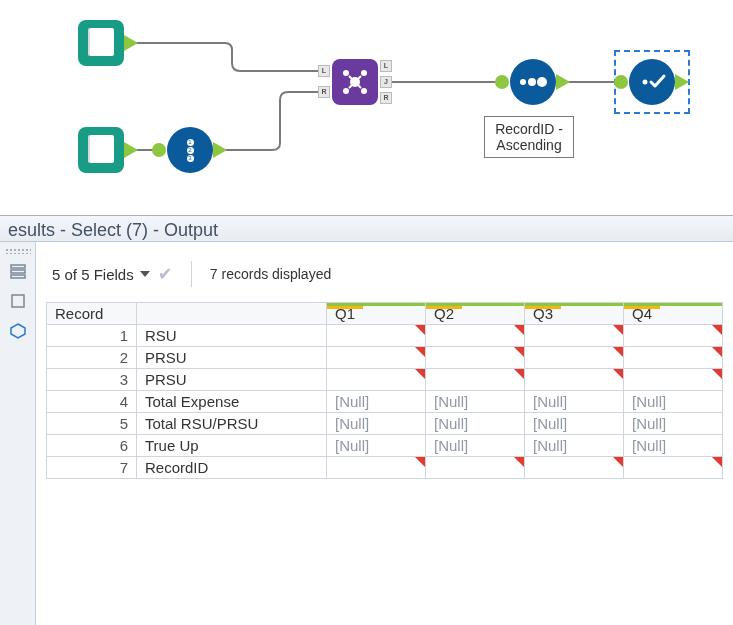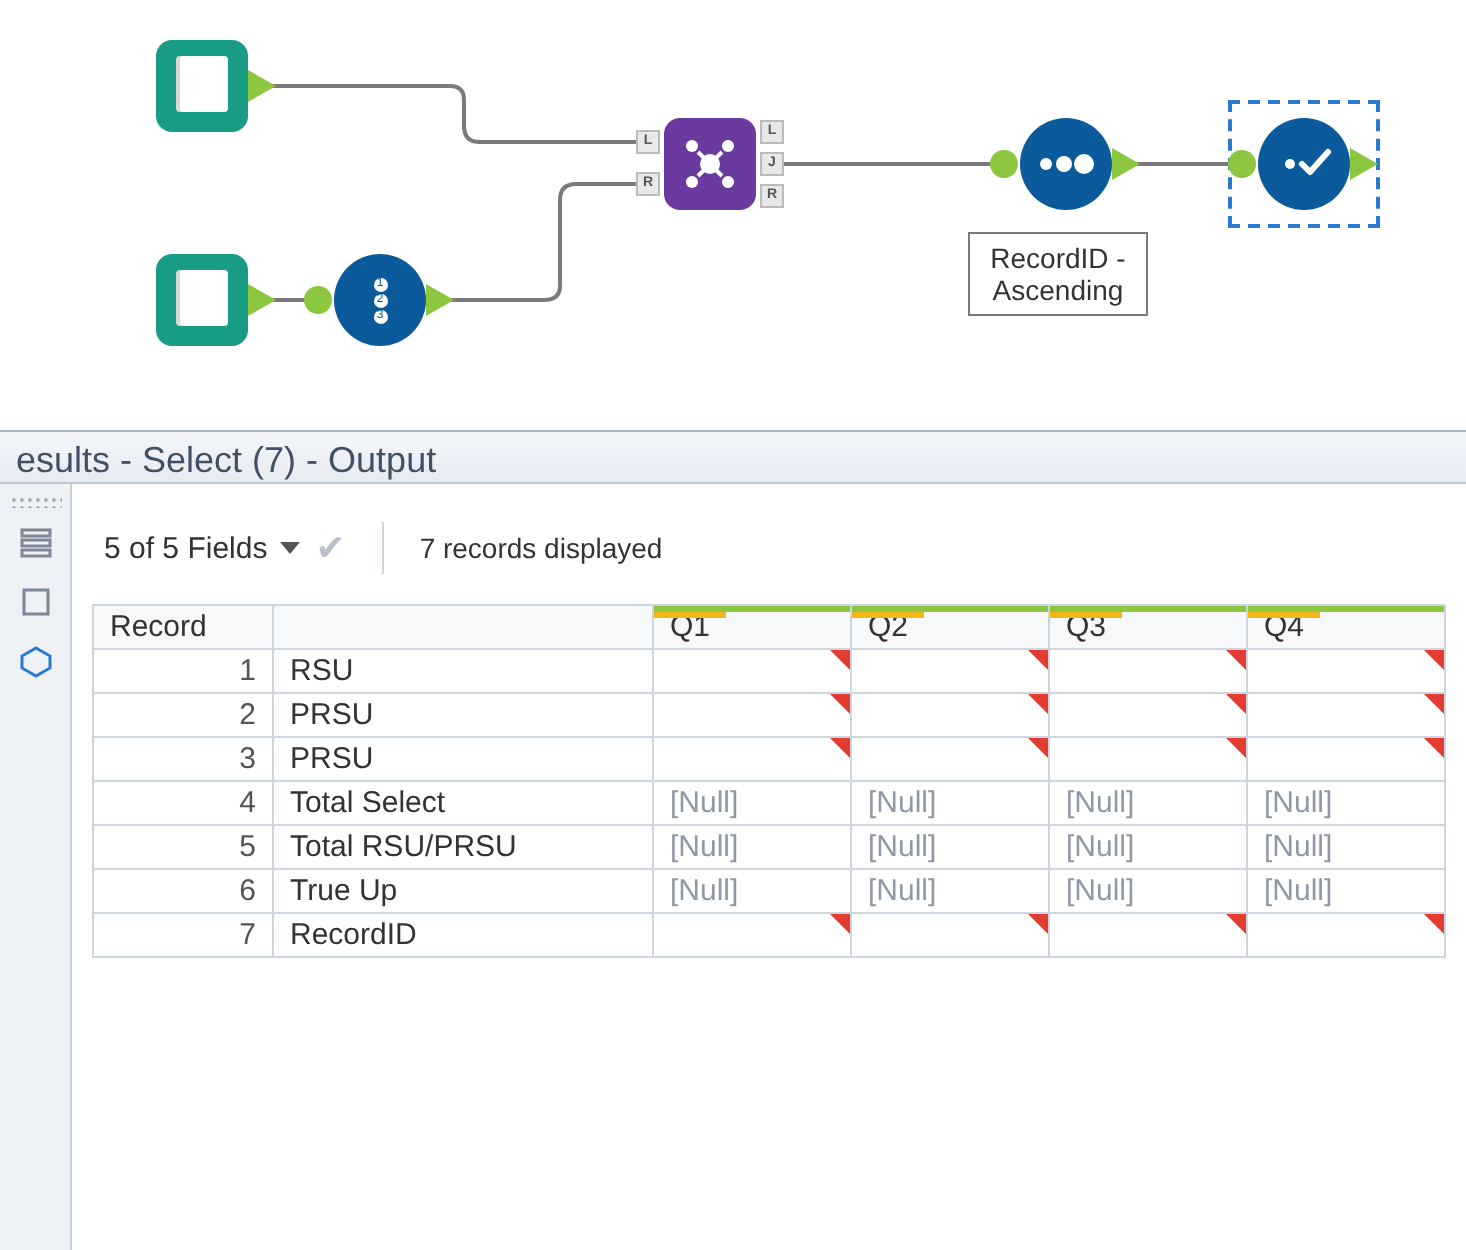--- a/index.html
+++ b/index.html
@@ -227,21 +227,21 @@
               </td>
               <td>
                 <span class="flag"></span>
               </td>
               <td>
                 <span class="flag"></span>
               </td>
             </tr>
             <tr>
               <td class="idx">4</td>
-              <td>Total Select</td>
+              <td>Total Expense</td>
               <td class="null">[Null]</td>
               <td class="null">[Null]</td>
               <td class="null">[Null]</td>
               <td class="null">[Null]</td>
             </tr>
             <tr>
               <td class="idx">5</td>
               <td>Total RSU/PRSU</td>
               <td class="null">[Null]</td>
               <td class="null">[Null]</td>

